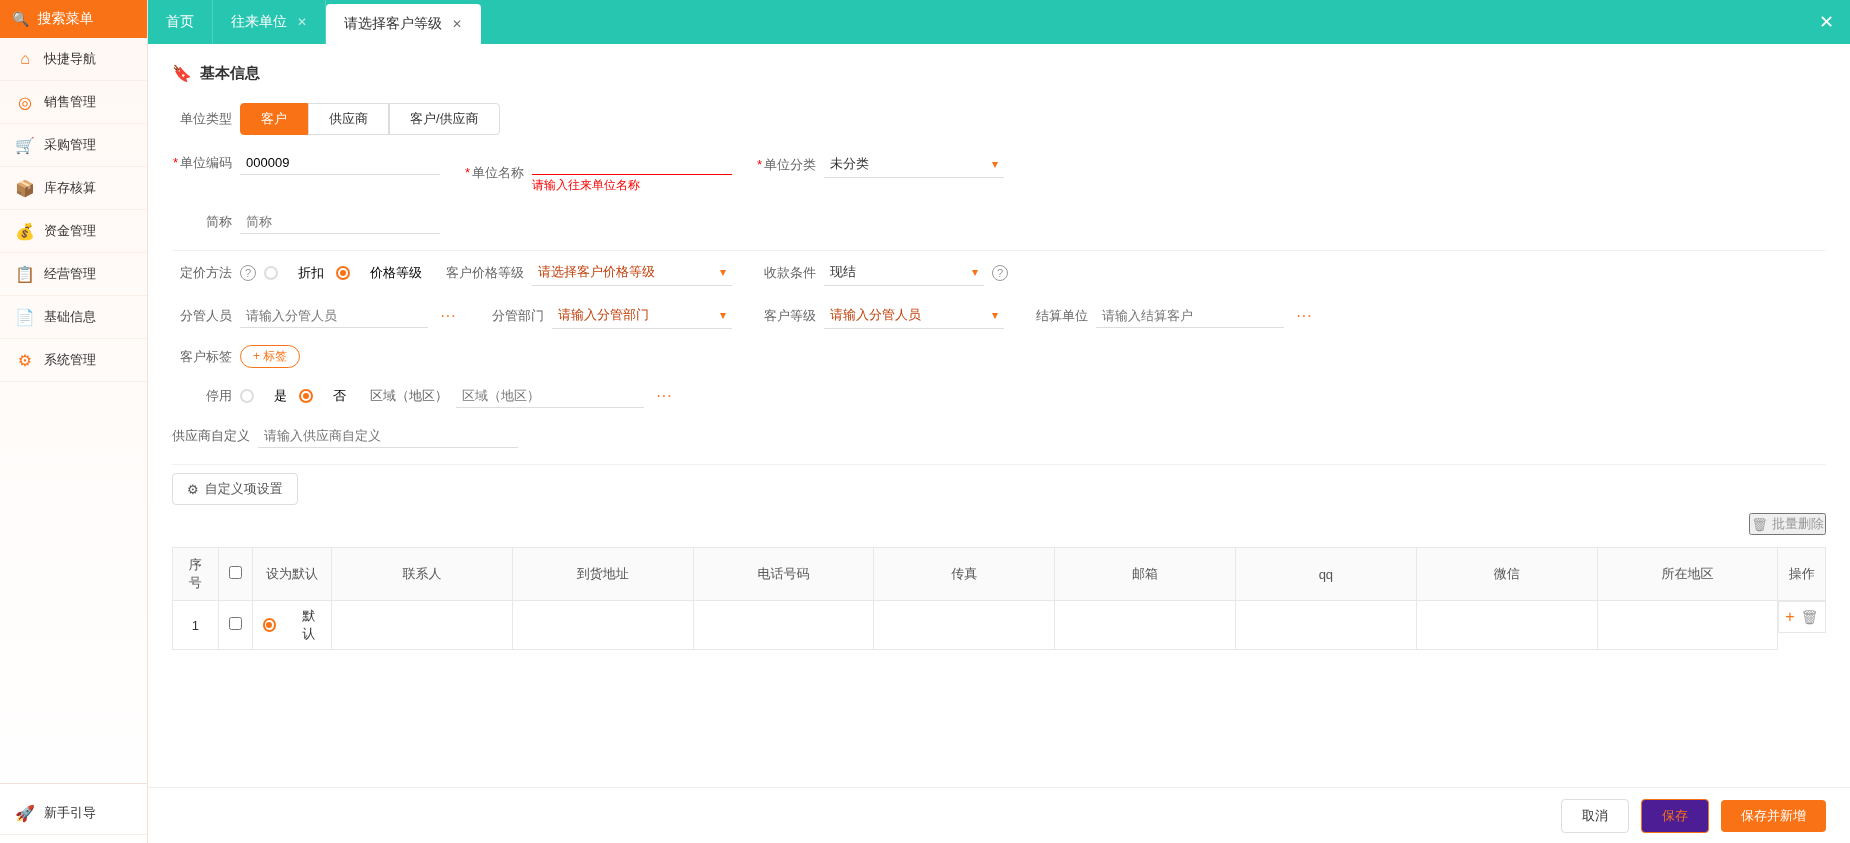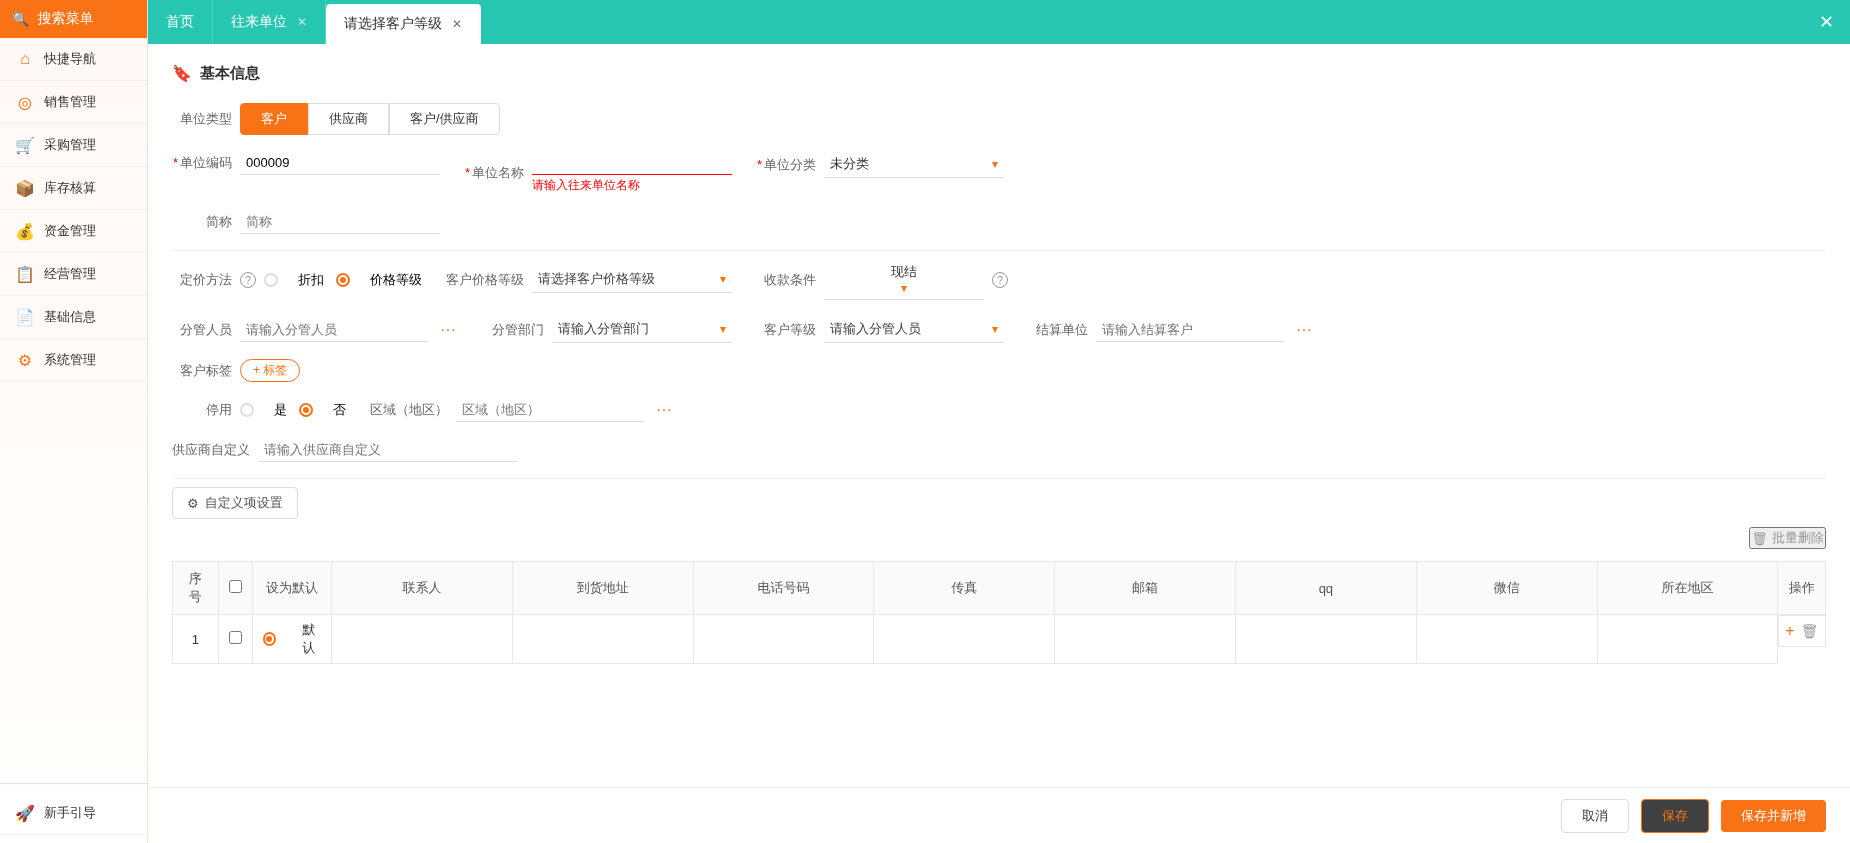--- a/index.html
+++ b/index.html
@@ -185,21 +185,21 @@
       flex-direction: column;
     }
 
     .select-wrapper {
       display: flex;
       align-items: center;
       border-bottom: 1px solid #ddd;
       min-width: 160px;
       padding: 4px 6px;
     }
-    .select-wrapper span.placeholder { color: #404040; font-size: 13px; flex: 1; }
+    .select-wrapper span.placeholder { color: #c2410c; font-size: 13px; flex: 1; }
     .select-wrapper span.value { color: #333; font-size: 13px; flex: 1; }
     .select-wrapper .chevron { color: #f97316; font-size: 12px; }
 
     .more-btn {
       color: #f97316;
       cursor: pointer;
       font-size: 16px;
       padding: 0 4px;
     }
 
@@ -251,21 +251,21 @@
       border: 1px solid #ddd;
       background: white;
       border-radius: 4px;
       cursor: pointer;
       font-size: 13px;
       color: #333;
     }
     .btn-save {
       padding: 7px 20px;
       border: 1px solid #f97316;
-      background: #404040;
+      background: #4c1d95;
       color: #f97316;
       border-radius: 4px;
       cursor: pointer;
       font-size: 13px;
     }
     .btn-save-new {
       padding: 7px 20px;
       background: #f97316;
       color: white;
       border: none;
@@ -473,21 +473,21 @@
       </div>
       <div class="form-group">
         <span class="form-label">客户价格等级</span>
         <div class="select-wrapper" style="min-width:200px;">
           <span class="placeholder">请选择客户价格等级</span>
           <span class="chevron">▾</span>
         </div>
       </div>
       <div class="form-group">
         <span class="form-label">收款条件</span>
-        <div class="select-wrapper" style="min-width:160px;flex-direction:column;">
+        <div class="select-wrapper" style="min-width:160px;">
           <span class="value">现结</span>
           <span class="chevron">▾</span>
         </div>
         <span class="help-icon">?</span>
       </div>
     </div>
 
     <div class="form-row" style="align-items:center;">
       <div class="form-group">
         <span class="form-label">分管人员</span>

